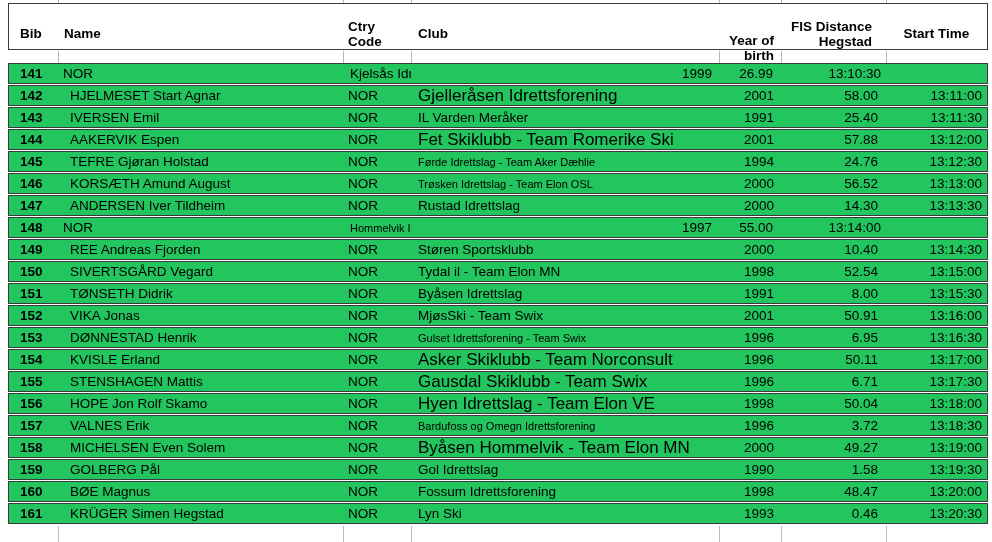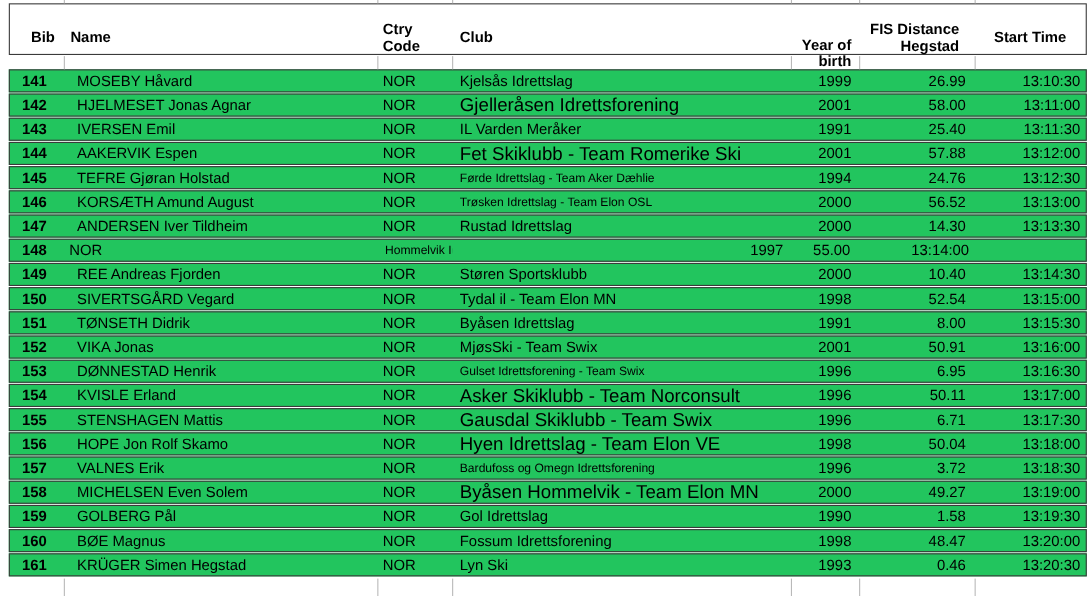--- a/index.html
+++ b/index.html
@@ -24,21 +24,21 @@
     border: 1px solid #3a3a3a;
     display: grid;
     grid-template-columns: 49px 285px 68px 308px 62px 105px 101px;
     align-items: center;
     font-weight: bold;
     font-size: 13.5px;
     line-height: 15px;
   }
   .hcell { white-space: nowrap; }
   .hcell .stack { display: block; }
-  .h-bib   { padding-left: 11px; text-align: center; }
+  .h-bib   { padding-left: 11px; }
   .h-name  { padding-left: 6px; }
   .h-ctry  { padding-left: 5px; }
   .h-club  { padding-left: 7px; }
   .h-year  { text-align: right; padding-right: 7px; margin-top: 29px; }
   .h-points{ text-align: right; padding-right: 14px; }
   .h-start { text-align: center; }
 
   
   .rows {
     position: absolute;
@@ -87,31 +87,30 @@
     <div class="hcell h-points">
       <span class="stack">FIS Distance</span>
       <span class="stack">Hegstad</span>
     </div>
     <div class="hcell h-start">Start Time</div>
   </div>
 
   <div class="rows">
     <div class="row">
       <div class="c-bib">141</div>
-      <div class="c-name">MOSEBY Håvard</div>
       <div class="c-ctry">NOR</div>
       <div class="c-club">Kjelsås Idrettslag</div>
       <div class="c-year">1999</div>
       <div class="c-points">26.99</div>
       <div class="c-start">13:10:30</div>
     </div>
 
     <div class="row">
       <div class="c-bib">142</div>
-      <div class="c-name">HJELMESET Jonas Agnar</div>
+      <div class="c-name">HJELMESET Start Agnar</div>
       <div class="c-ctry">NOR</div>
       <div class="c-club club-mid">Gjelleråsen Idrettsforening</div>
       <div class="c-year">2001</div>
       <div class="c-points">58.00</div>
       <div class="c-start">13:11:00</div>
     </div>
 
     <div class="row">
       <div class="c-bib">143</div>
       <div class="c-name">IVERSEN Emil</div>

